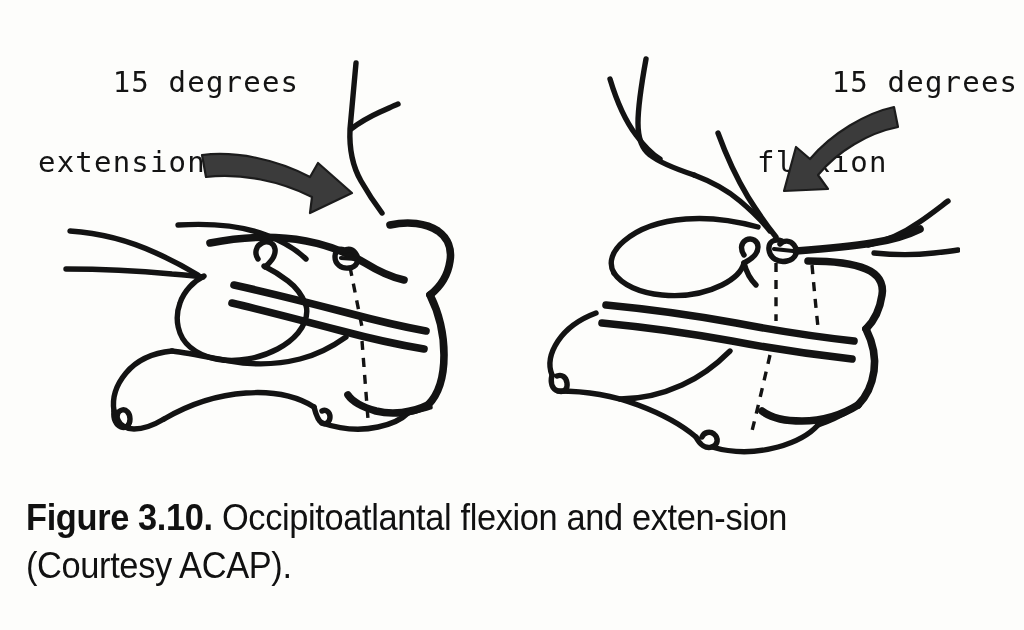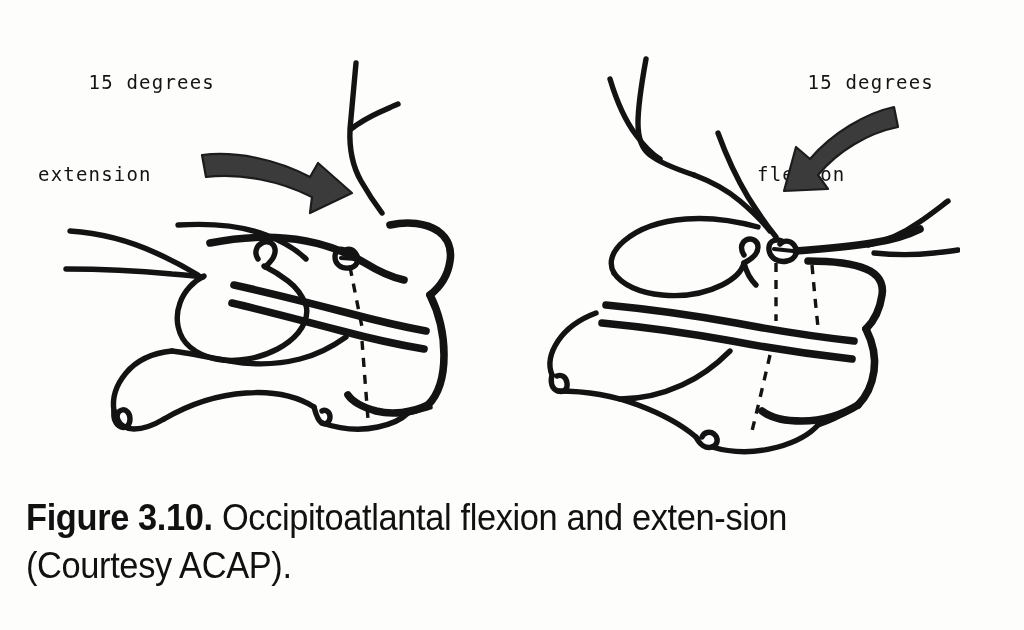--- a/index.html
+++ b/index.html
@@ -14,29 +14,29 @@
     height: 630px;
     background: #fdfdfb;
     overflow: hidden;
     font-family: "Liberation Sans", sans-serif;
   }
 
   
   .annot {
     position: absolute;
     font-family: "DejaVu Sans Mono", "Liberation Mono", monospace;
-    font-size: 19px;
+    font-size: 29px;
     line-height: 40px;
     letter-spacing: 1.2px;
     color: #141414;
     white-space: pre;
   }
   #label-left  { left: 38px;  top: 22px; }
   #label-right { left: 757px; top: 22px; }
-  .annot .l2 { display: block; margin-top: 12px; }
+  .annot .l2 { display: block; }
 
   
   #caption {
     position: absolute;
     left: 26px;
     top: 494px;
     width: 972px;
     font-family: "Liberation Sans", sans-serif;
     font-size: 37px;
     line-height: 48px;

